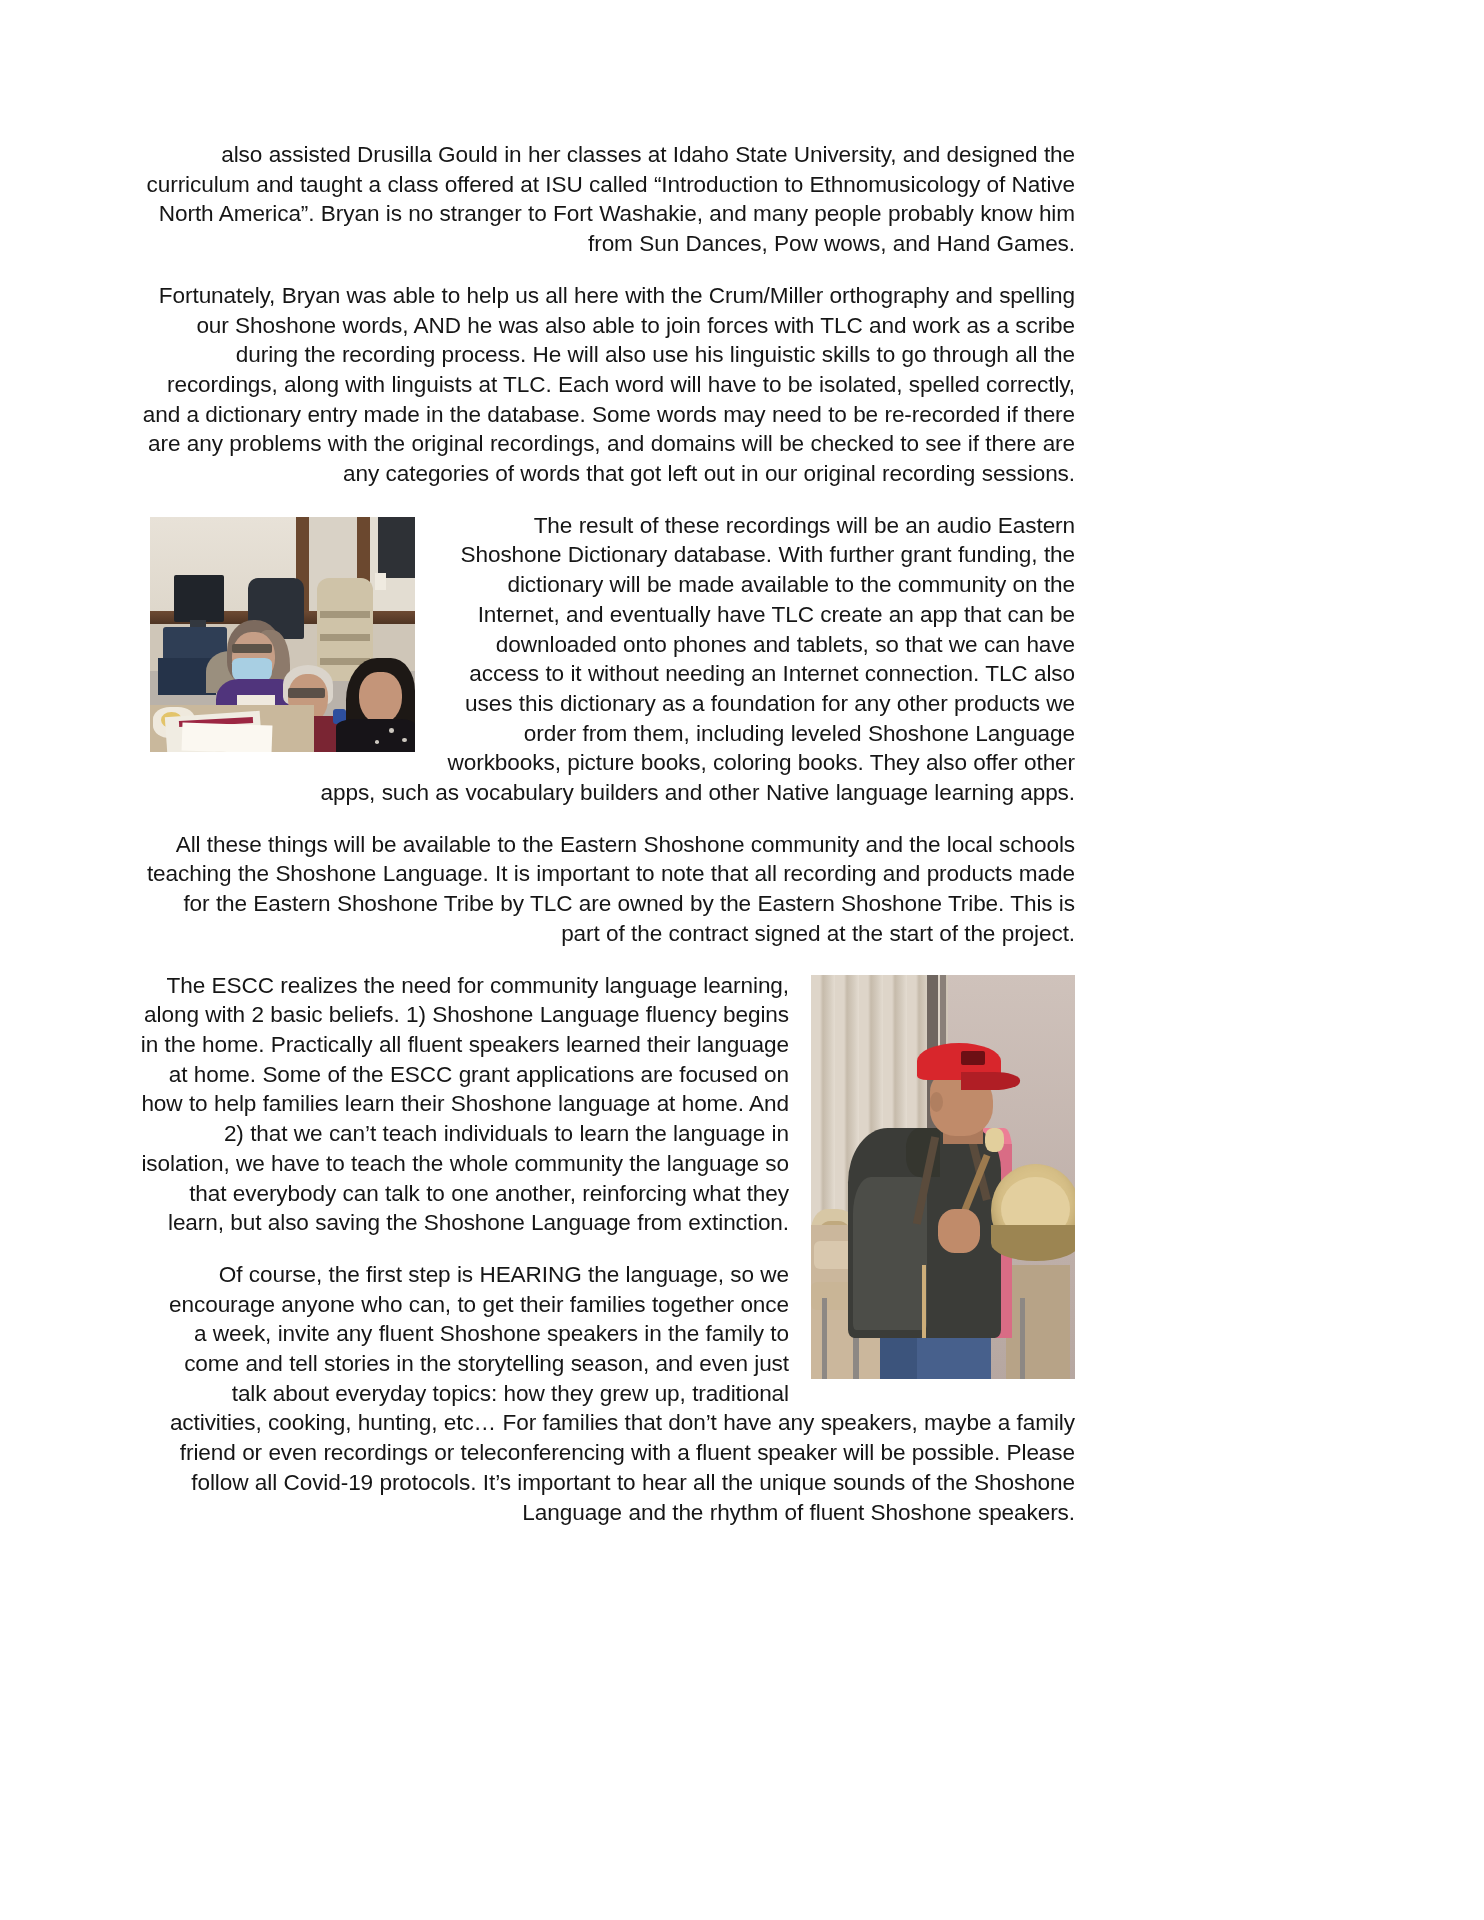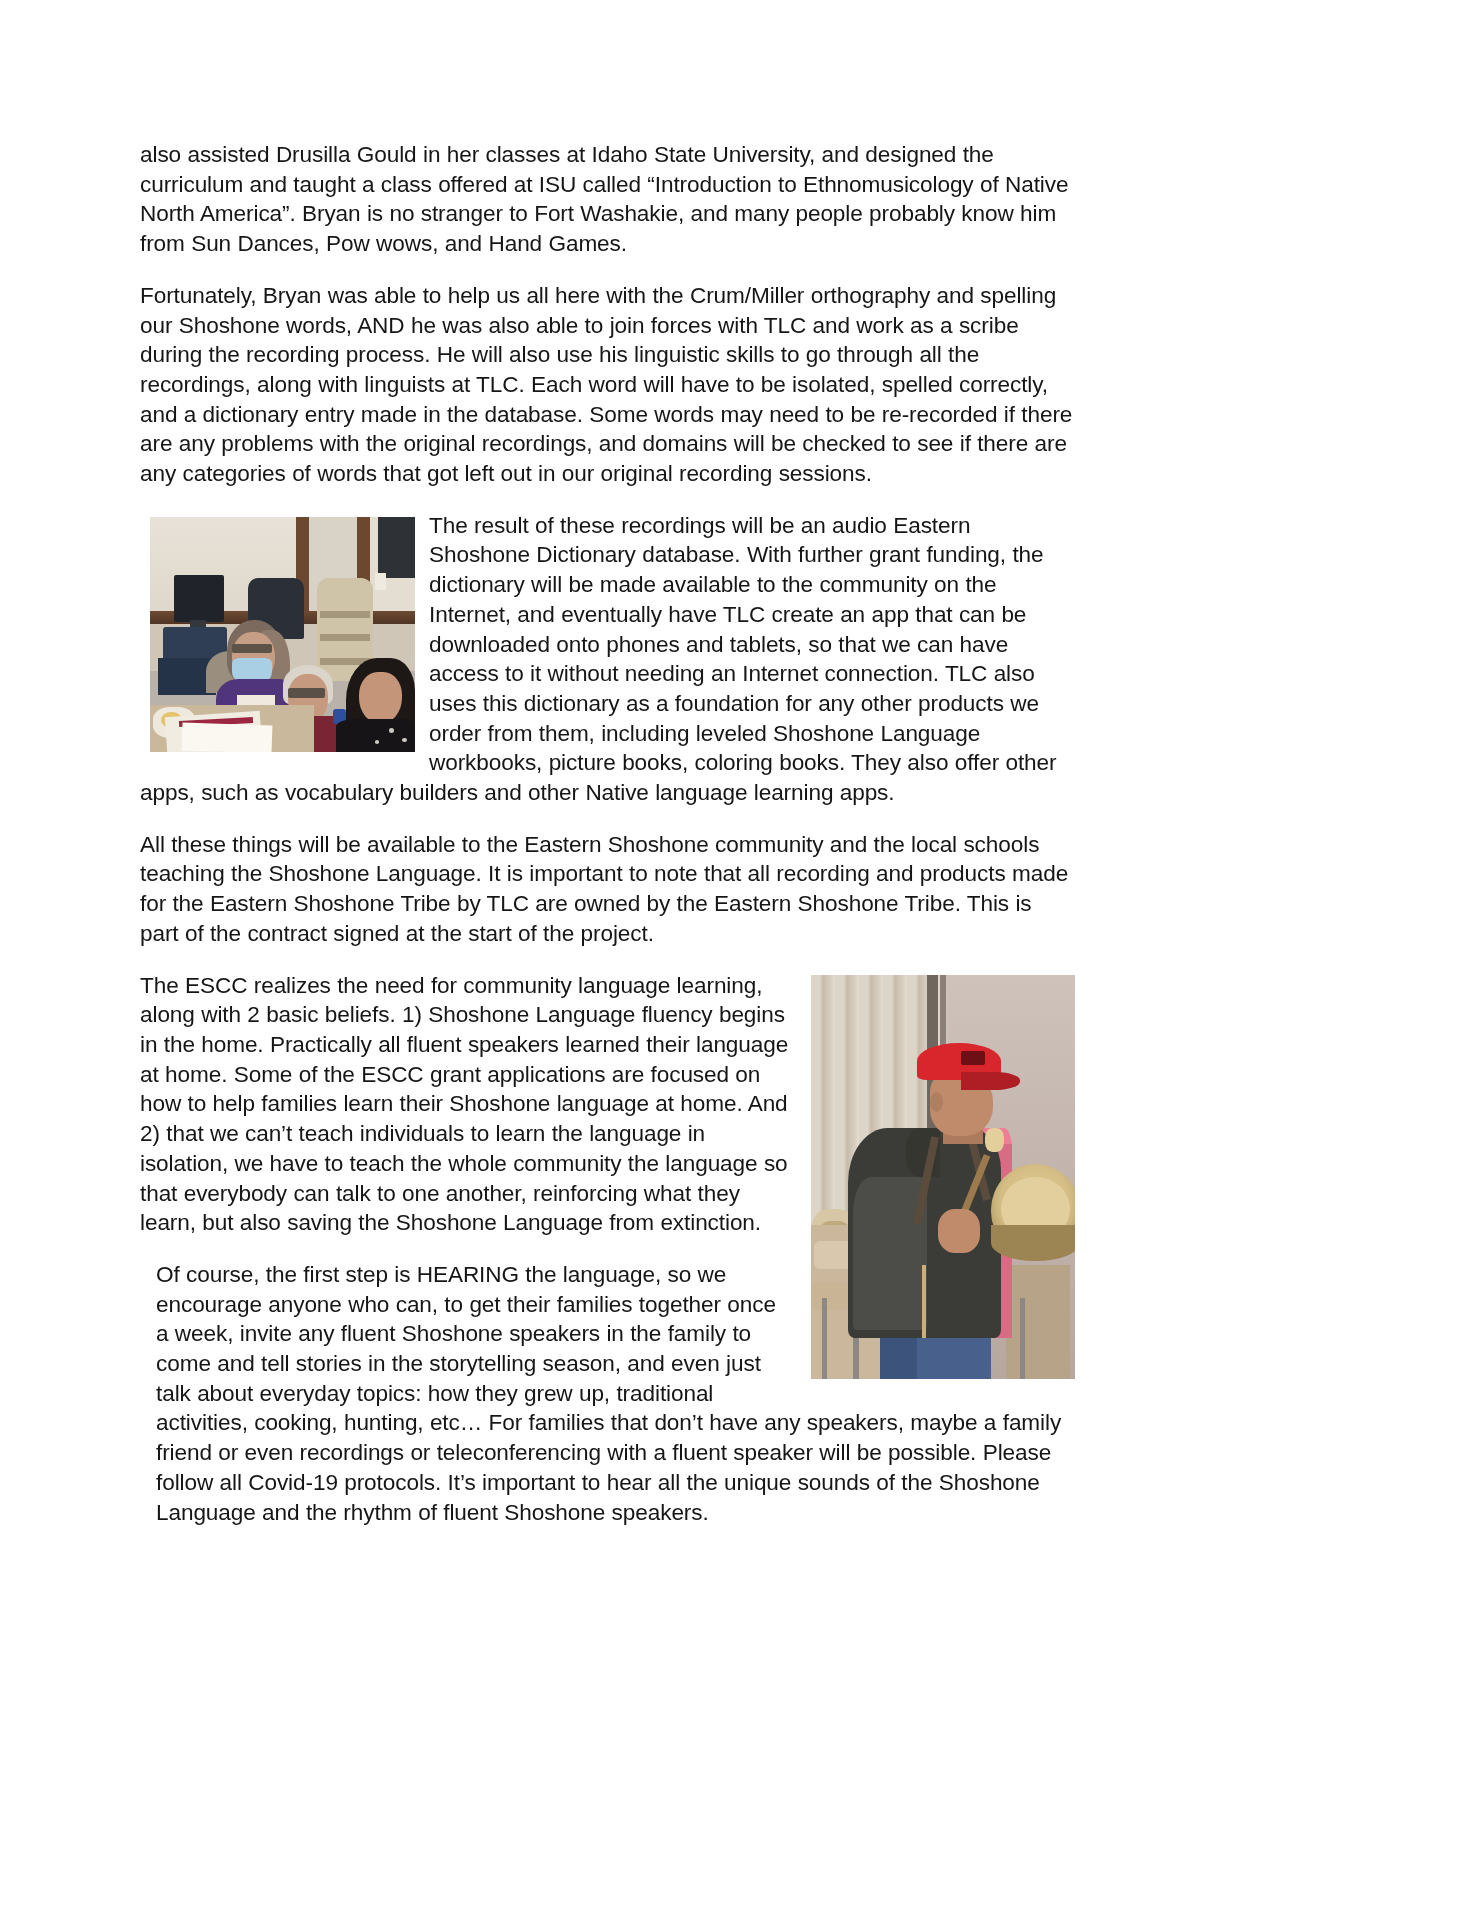--- a/index.html
+++ b/index.html
@@ -23,21 +23,21 @@
     position: absolute;
     left: 140px;
     top: 140px;
     width: 935px;
   }
   p.para {
     margin: 0 0 22px 0;
     font-size: 22.6px;
     line-height: 1.315;
     color: #161616;
-    text-align: left;
+    text-align: right;
     letter-spacing: -0.1px;
     word-spacing: 0.2px;
   }
   p.para:last-child { margin-bottom: 0; margin-left: 16px; }
 
   
   .photo {
     position: relative;
     overflow: hidden;
     background: #b9b2aa;

